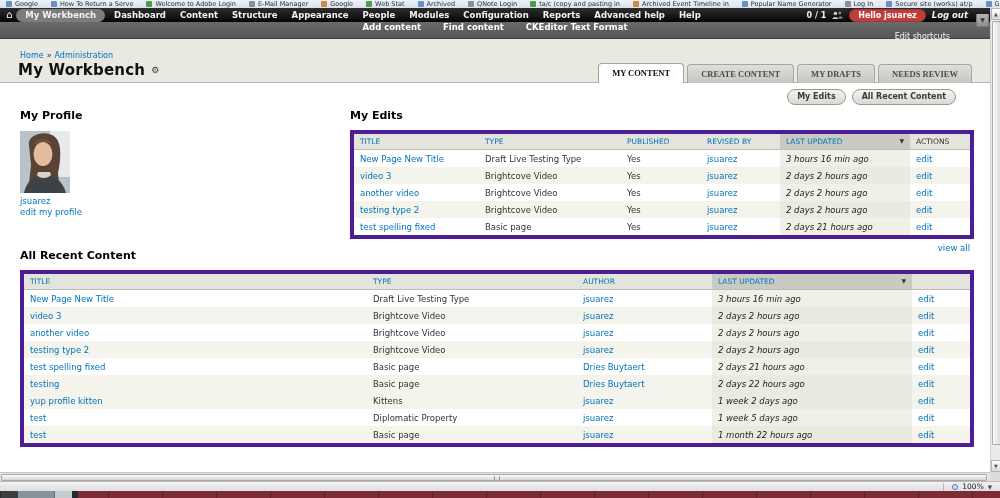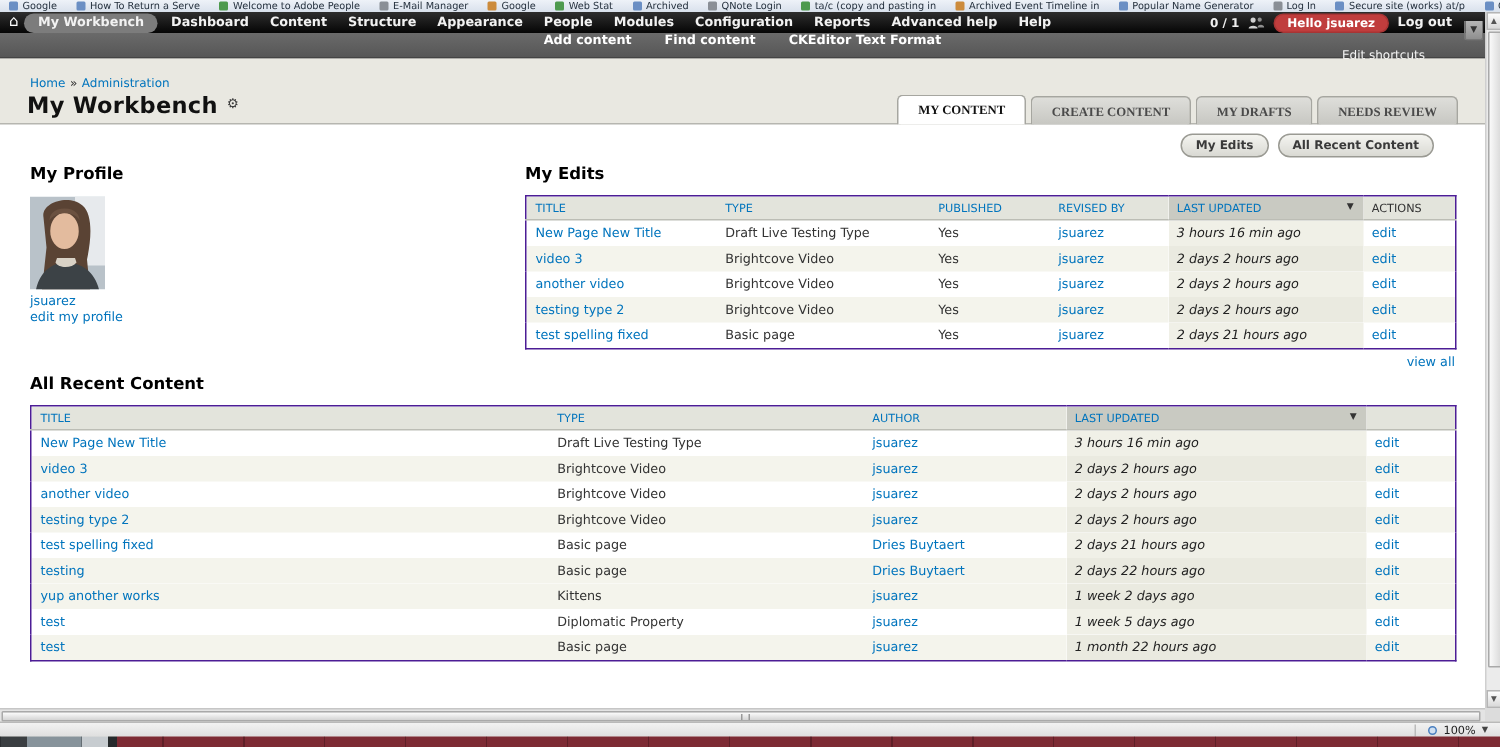--- a/index.html
+++ b/index.html
@@ -25,21 +25,21 @@
     padding:0 6px; color:#fff; }
   .home-icon { color:#fff; font-size:10px; line-height:10px; margin-right:4px; }
   .tb-items { display:flex; align-items:center; height:100%; }
   .tb-item { color:#f2f2f2; font-size:8.5px; font-weight:bold; padding:1px 7px; white-space:nowrap; }
   .tb-item.active { background:#7c7c7c; border-radius:8px; padding:1.5px 9px; margin-right:2px; }
   .tb-right { margin-left:auto; display:flex; align-items:center; gap:6px; padding-right:16px; }
   .tb-count { font-size:8px; font-weight:bold; color:#eee; }
   .users-icon svg { display:block; }
   .user-pill { background:#c03d3d; border:1px solid #a73434; color:#fff; font-size:8px;
     font-weight:bold; border-radius:8px; padding:1px 8px; white-space:nowrap; }
-  .tb-logout { color:#f2f2f2; font-size:8.5px; font-weight:bold; }
+  .tb-logout { color:#f2f2f2; font-size:8.5px; font-weight:bold;font-style:italic; }
   .tb-toggle { position:absolute; left:976px; top:14px; width:13px; height:13px;
     background:linear-gradient(#b5b5b5,#8f8f8f); border:1px solid #777; border-top:none;
     border-radius:0 0 2px 2px; color:#333; font-size:6px; text-align:center; line-height:12px; z-index:6; }
 
   
   .shortcut-bar { position:absolute; left:0; top:22px; width:990px; height:17px;
     background:linear-gradient(#6a6a6a,#555); display:flex; align-items:center;
     padding:0 14px; box-shadow:inset 0 -1px 0 #444;flex-direction:column; }
   .sc-items { display:flex; gap:22px; }
   .sc-item { color:#fff; font-size:8.5px; font-weight:bold; white-space:nowrap; }
@@ -72,21 +72,21 @@
   .section-heading { font-size:11px; font-weight:bold; color:#000; }
 
   
   .profile { position:absolute; left:20px; top:26px; width:300px; }
   .avatar { margin-top:9px; width:50px; height:62px; display:block; }
   .profile-links { margin-top:3px; }
   .profile-links a { display:block; color:#0074bd; font-size:8.5px; line-height:11px; }
 
   
   .dtable { border-collapse:collapse; table-layout:fixed; width:100%;
-    border:1px solid #4c1d95; background:#fff; }
+    border:4px solid #4c1d95; background:#fff; }
   .dtable th { background:#e3e4dc; text-align:left; font-size:7.5px; font-weight:normal;
     color:#0074bd; padding:3px 6px; border-bottom:1px solid #bcbdb5; white-space:nowrap; overflow:hidden; }
   .dtable th.sorted { background:#c9cac2; }
   .dtable th.plain { color:#333;margin-left:40px; }
   .dtable th .sort-arrow { float:right; color:#333; font-size:6px; line-height:8px; }
   .dtable td { font-size:8.5px; color:#333; padding:3.5px 6px; white-space:nowrap; overflow:hidden; }
   .dtable td a { color:#0074bd; }
   .dtable tr.even td { background:#f4f4ec; }
   .dtable td.sorted { background:#f0f0e7; }
   .dtable tr.even td.sorted { background:#eaeae0; }
@@ -138,21 +138,21 @@
   <span class="bm">
       <span class="fav"></span>
       <span class="bm-label">Google</span>
     </span>
       <span class="bm even">
       <span class="fav"></span>
       <span class="bm-label">How To Return a Serve</span>
     </span>
       <span class="bm">
       <span class="fav"></span>
-      <span class="bm-label">Welcome to Adobe People</span>
+      <span class="bm-label">Welcome to Adobe Login</span>
     </span>
       <span class="bm even">
       <span class="fav"></span>
       <span class="bm-label">E-Mail Manager</span>
     </span>
       <span class="bm">
       <span class="fav"></span>
       <span class="bm-label">Google</span>
     </span>
       <span class="bm even">
@@ -401,21 +401,21 @@
               <td><a>edit</a></td>
             </tr>
               <tr class="even">
               <td><a>testing</a></td>
               <td>Basic page</td>
               <td><a>Dries Buytaert</a></td>
               <td class="sorted date">2 days 22 hours ago</td>
               <td><a>edit</a></td>
             </tr>
               <tr class="even">
-              <td><a>yup another works</a></td>
+              <td><a>yup profile kitten</a></td>
               <td>Kittens</td>
               <td><a>jsuarez</a></td>
               <td class="sorted date">1 week 2 days ago</td>
               <td><a>edit</a></td>
             </tr>
               <tr>
               <td><a>test</a></td>
               <td>Diplomatic Property</td>
               <td><a>jsuarez</a></td>
               <td class="sorted date">1 week 5 days ago</td>

